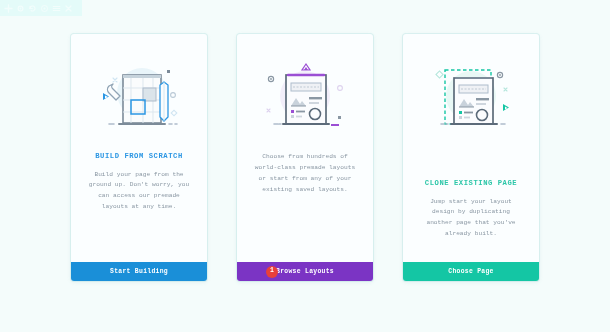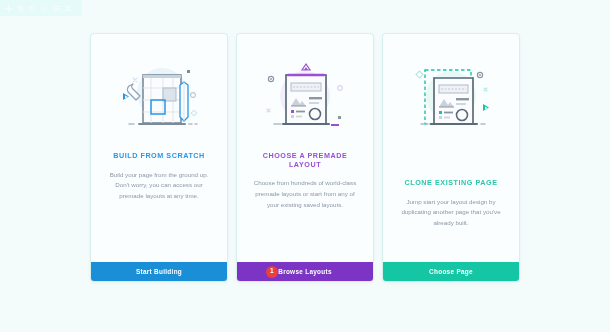--- a/index.html
+++ b/index.html
@@ -46,22 +46,23 @@
   
   #cards-row {
     position: absolute;
     left: 0;
     top: 0;
     width: 610px;
     height: 332px;
     display: flex;
     justify-content: center;
     align-items: flex-start;
-    gap: 10px;
+    gap: 30px;
     padding-top: 34px;
+    font-family: Liberation Mono, monospace;
   }
 
   .card {
     width: 136px;
     height: 247px;
     background: #fbfeff;
     border-radius: 3px;
     box-shadow: 0 1px 4px rgba(120, 170, 175, 0.16),
                 0 0 0 1px rgba(200, 235, 235, 0.5);
     display: flex;
@@ -256,21 +257,20 @@
           <rect x="41" y="62.6" width="9" height="1.8" fill="#8a97a3"></rect>
           <rect x="36" y="67" width="3" height="3" fill="#c9d2db"></rect>
           <rect x="41" y="67.6" width="6" height="1.8" fill="#cfd6de"></rect>
 
           <circle cx="60" cy="66" r="5.5" fill="none" stroke="#5c6b7a" stroke-width="1.6"></circle>
 
           <path d="M28 76h46" stroke="#5c6b7a" stroke-width="2" stroke-linecap="round"></path>
           <path d="M19 76h4M24 76h2" stroke="#aebccb" stroke-width="1.6" stroke-linecap="round"></path>
         </svg>
       </div>
-      <div class="card-title t-purple">CHOOSE A PREMADE LAYOUT</div>
       <div class="card-desc">Choose from hundreds of world-class premade layouts or start from any of your existing saved layouts.</div>
     </div>
     <div class="card-button btn-purple">
       <span class="btn-badge">1</span>
       <span>Browse Layouts</span>
     </div>
   </div>
 
   <div class="card">
     <div class="card-body">

